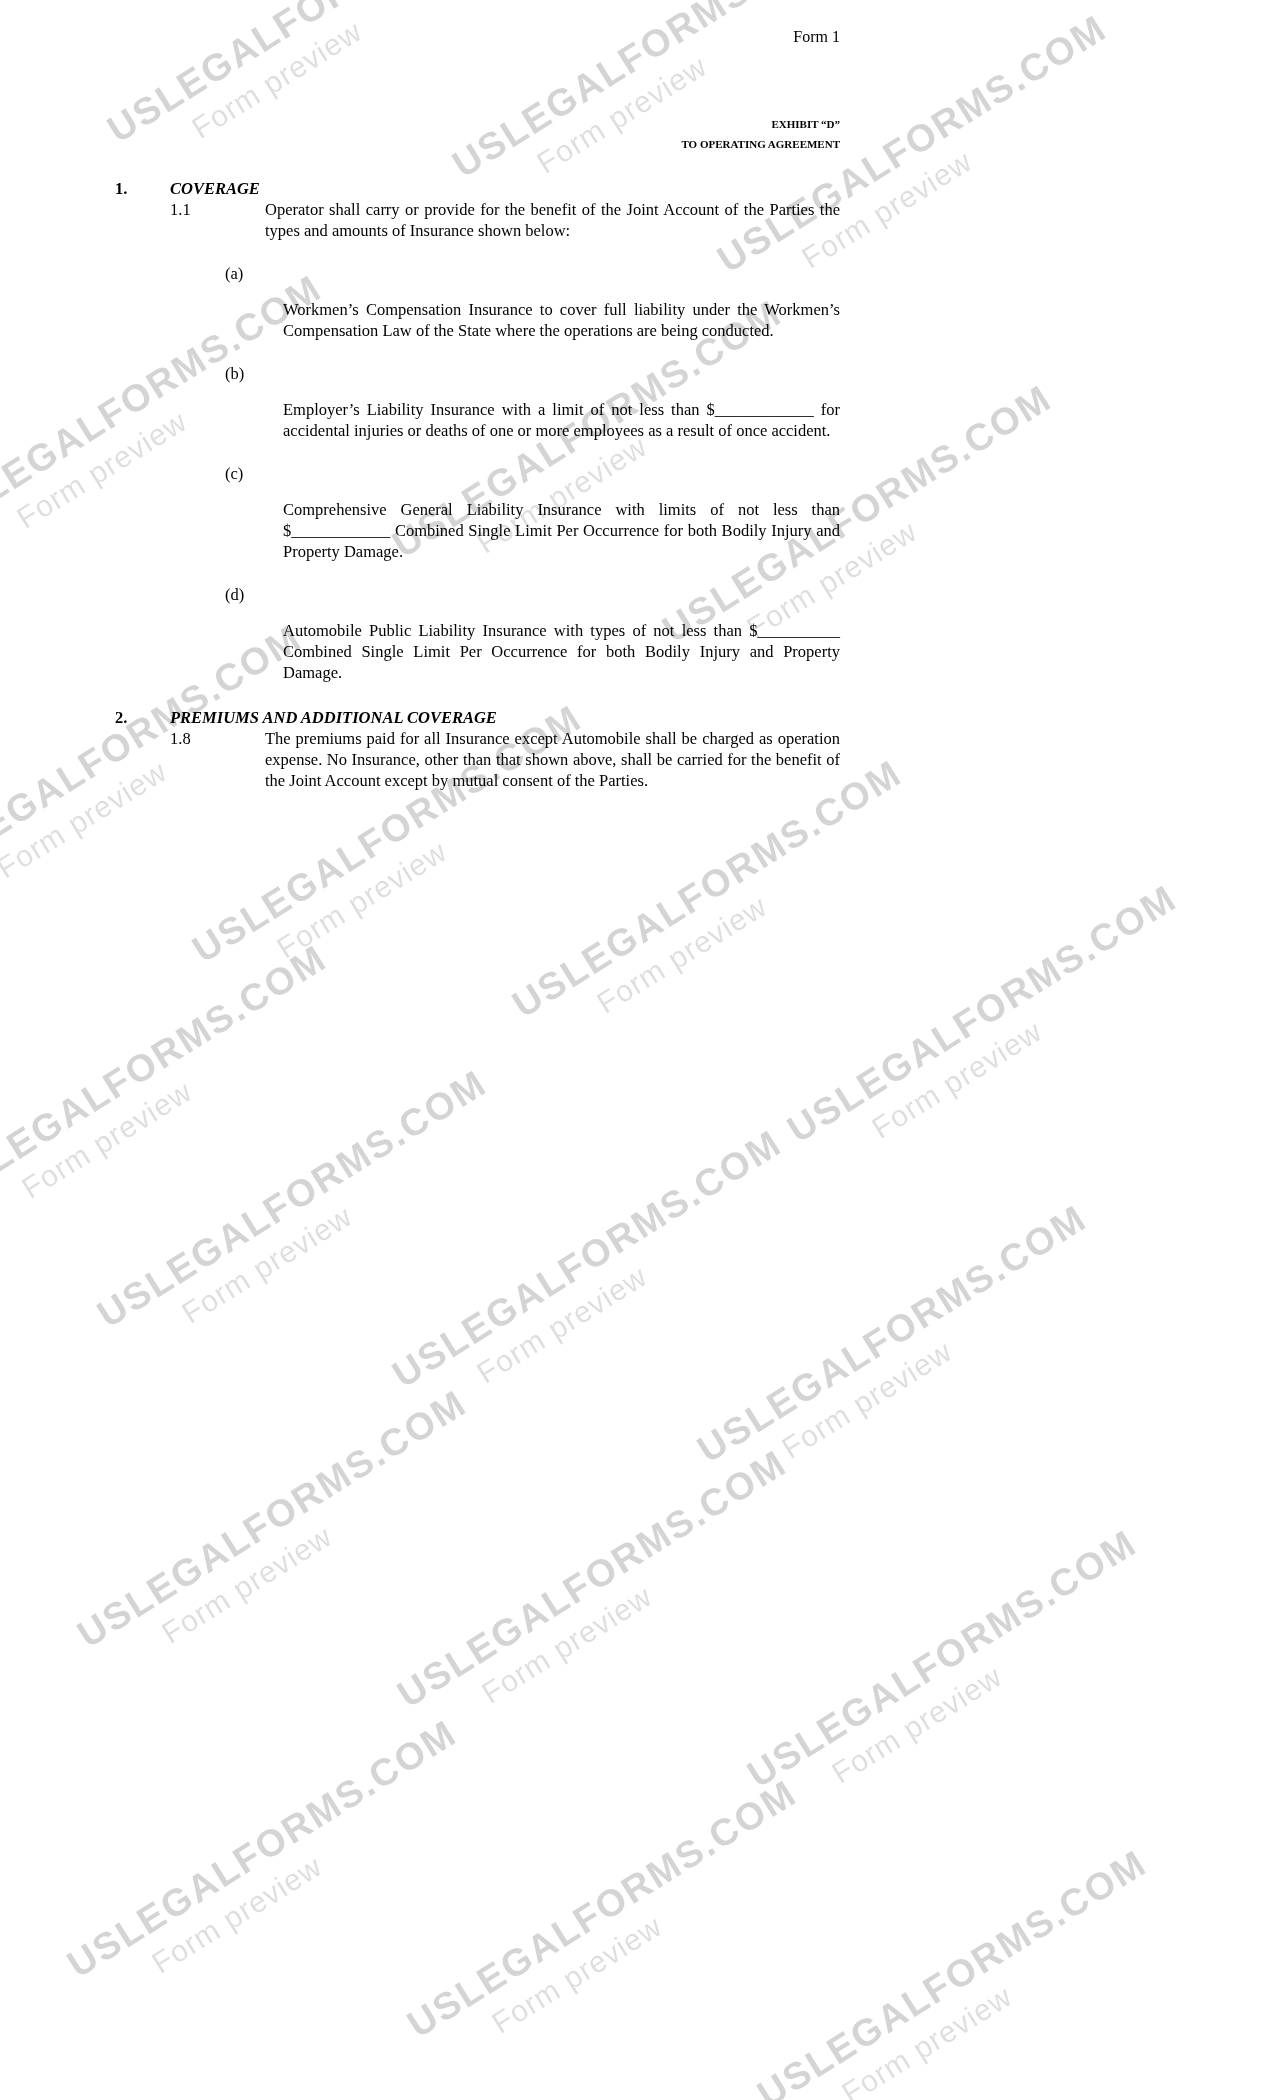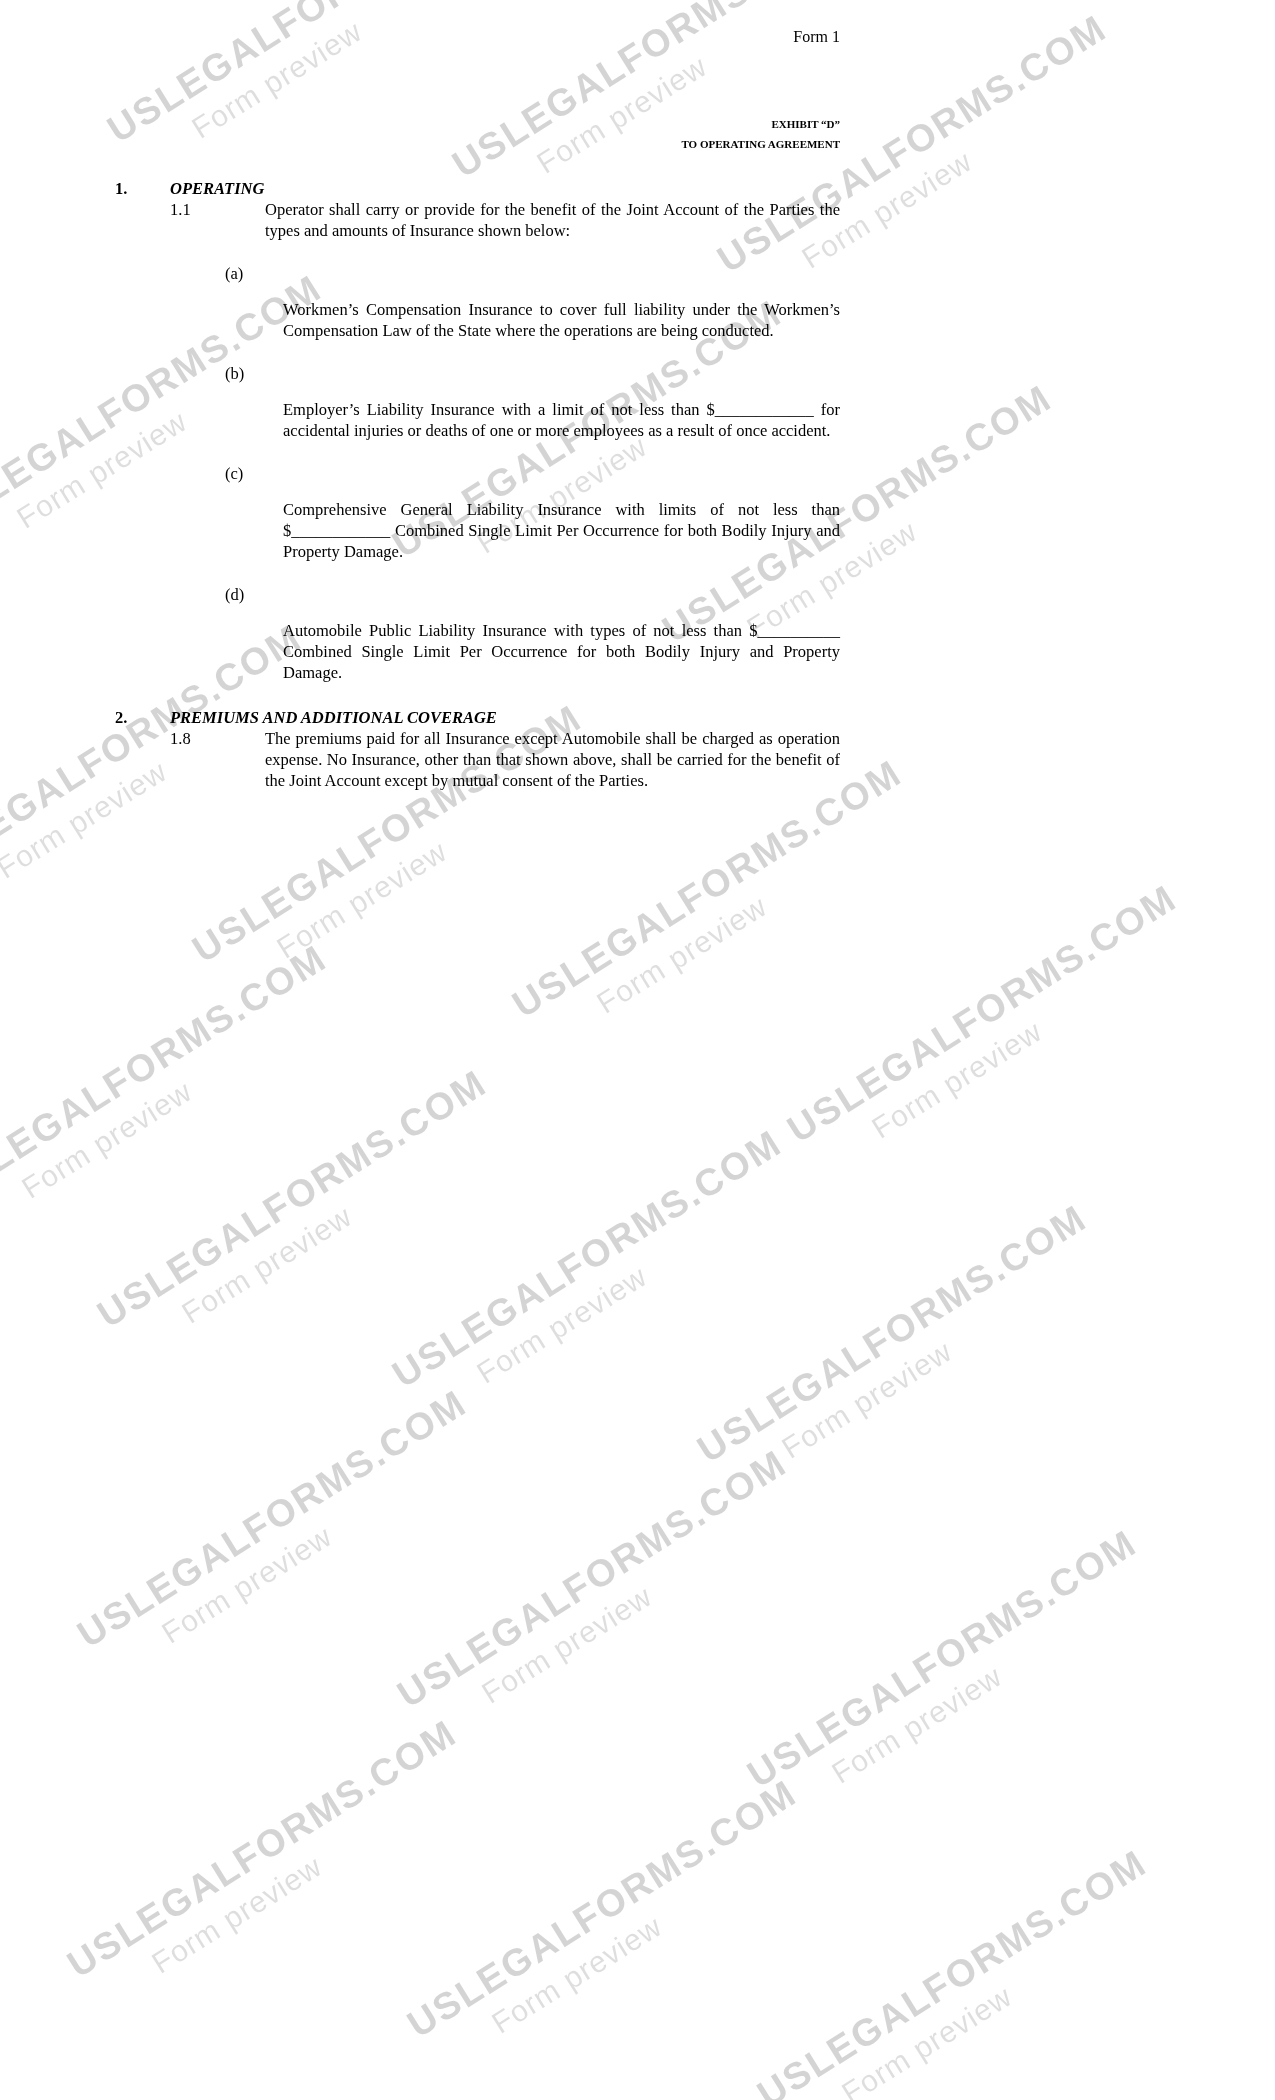--- a/index.html
+++ b/index.html
@@ -195,21 +195,21 @@
     <div class="form-label">Form 1</div>
 
     <div class="title-block">
       <div>EXHIBIT “D”</div>
       <div>TO OPERATING AGREEMENT</div>
     </div>
 
 
     <div class="section-row">
       <div class="sec-num">1.</div>
-      <div class="sec-title">OPERATING</div>
+      <div class="sec-title">COVERAGE</div>
     </div>
 
     <div class="item-row">
       <div class="item-num">1.1</div>
       <div class="item-text">Operator shall carry or provide for the benefit of the Joint Account of the Parties the types and amounts of Insurance shown below:</div>
     </div>
 
     <div class="sub-row">
       <div class="sub-label">(a)</div>
       <div class="sub-text">Workmen’s Compensation Insurance to cover full liability under the Workmen’s Compensation Law of the State where the operations are being conducted.</div>

